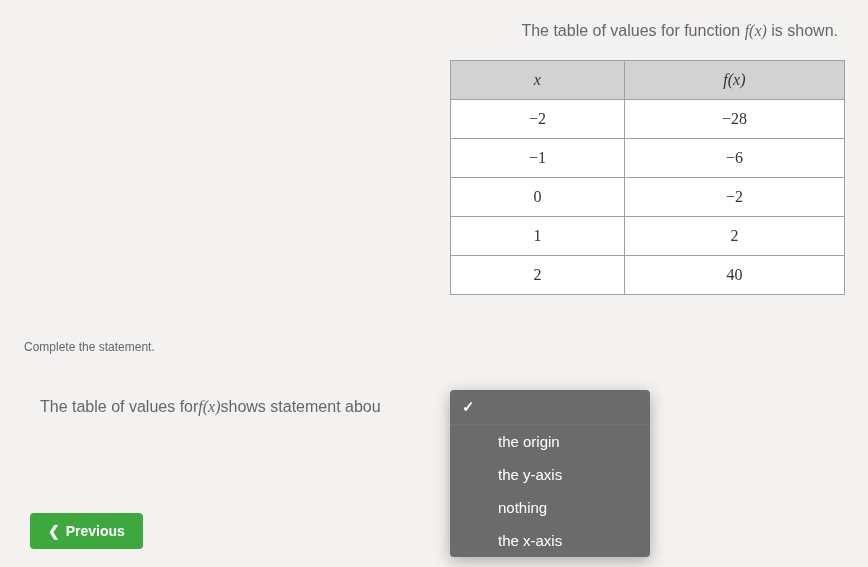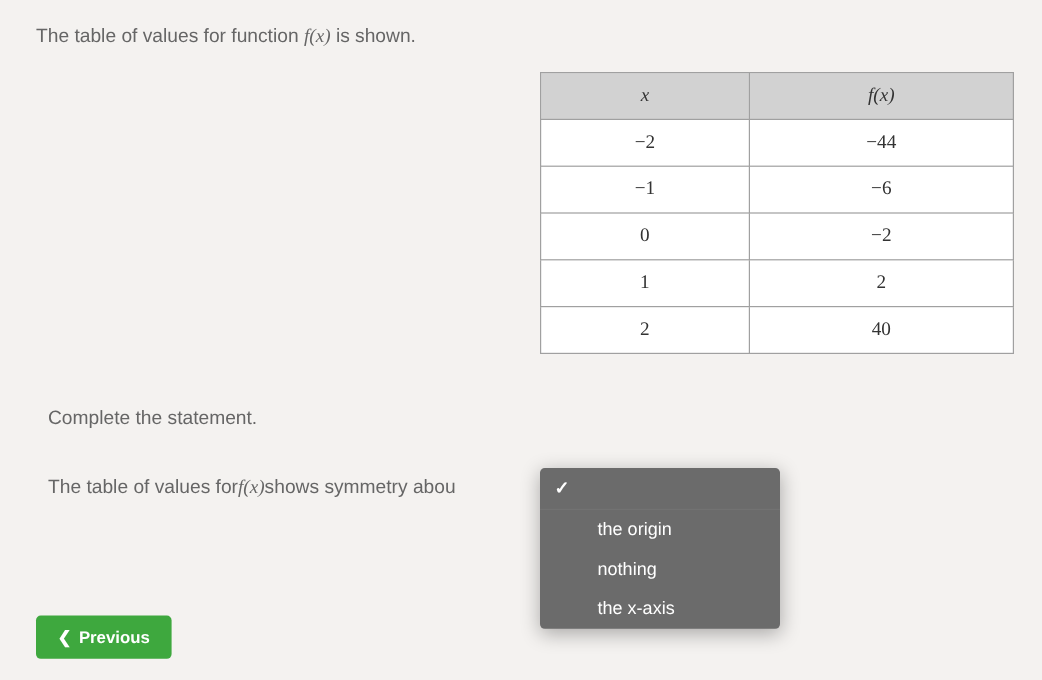--- a/index.html
+++ b/index.html
@@ -12,20 +12,21 @@
       color: #555;
       overflow: hidden;
     }
     .content-area {
       padding: 22px 30px 0 30px;
     }
     .question-text {
       font-size: 16px;
       color: #666;
       margin-bottom: 20px;
+      text-align: right;
     }
     .math-ital { font-family: 'Times New Roman', serif; font-style: italic; }
     .data-table {
       border-collapse: collapse;
       position: absolute;
       left: 450px;
       top: 60px;
       width: 395px;
       background: #fff;
     }
@@ -39,22 +40,22 @@
     }
     .data-table th {
       background: #d2d2d2;
       font-weight: normal;
       font-style: italic;
     }
     .data-table th.fx { font-style: normal; }
     .complete-stmt {
       position: absolute;
       top: 340px;
-      left: 40px;
-      font-size: 16px;
+      left: 24px;
+      font-size: 12px;
       color: #666;
     }
     .fill-line {
       position: absolute;
       top: 398px;
       left: 40px;
       font-size: 16px;
       color: #666;
       display: flex;
     }
@@ -114,21 +115,21 @@
 <table class="data-table">
   <thead>
     <tr>
       <th>x</th>
       <th class="fx"><span class="math-ital">f(x)</span></th>
     </tr>
   </thead>
   <tbody>
     <tr>
       <td class="minus">−2</td>
-      <td class="minus">−44</td>
+      <td class="minus">−28</td>
     </tr>
     <tr>
       <td class="minus">−1</td>
       <td class="minus">−6</td>
     </tr>
     <tr>
       <td>0</td>
       <td class="minus">−2</td>
     </tr>
     <tr>
@@ -140,28 +141,29 @@
       <td>40</td>
     </tr>
   </tbody>
 </table>
 
 <p class="complete-stmt">Complete the statement.</p>
 
 <div class="fill-line">
   <span>The table of values for </span>
   <span class="math-ital">f(x)</span>
-  <span> shows symmetry abou</span>
+  <span> shows statement abou</span>
 </div>
 
 <div class="dropdown">
   <div class="selected">
     <span class="check">✓</span>
   </div>
   <div class="option">the origin</div>
+  <div class="option">the y-axis</div>
   <div class="option">nothing</div>
   <div class="option">the x-axis</div>
 </div>
 
 <button class="prev-btn">
   <span class="chevron">❮</span>
   <span>Previous</span>
 </button>
 
 </body></html>

